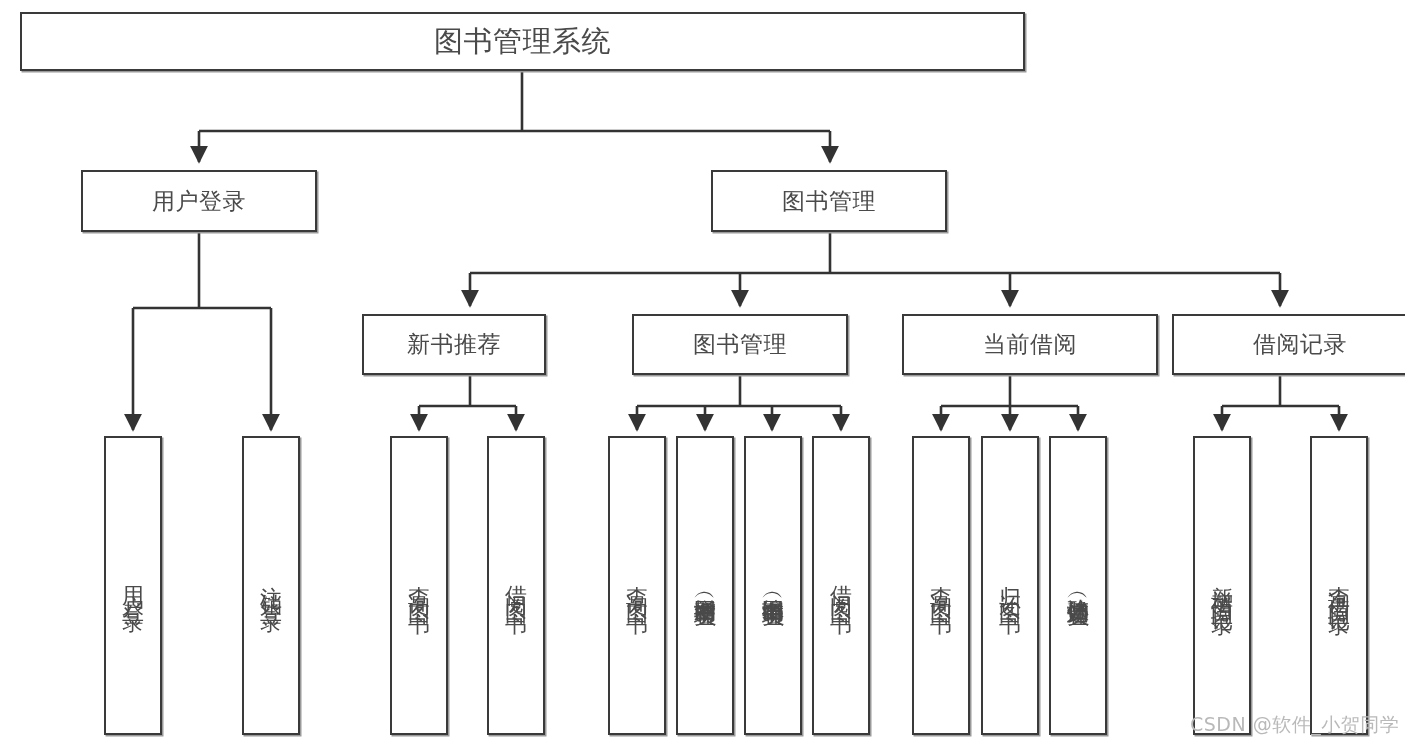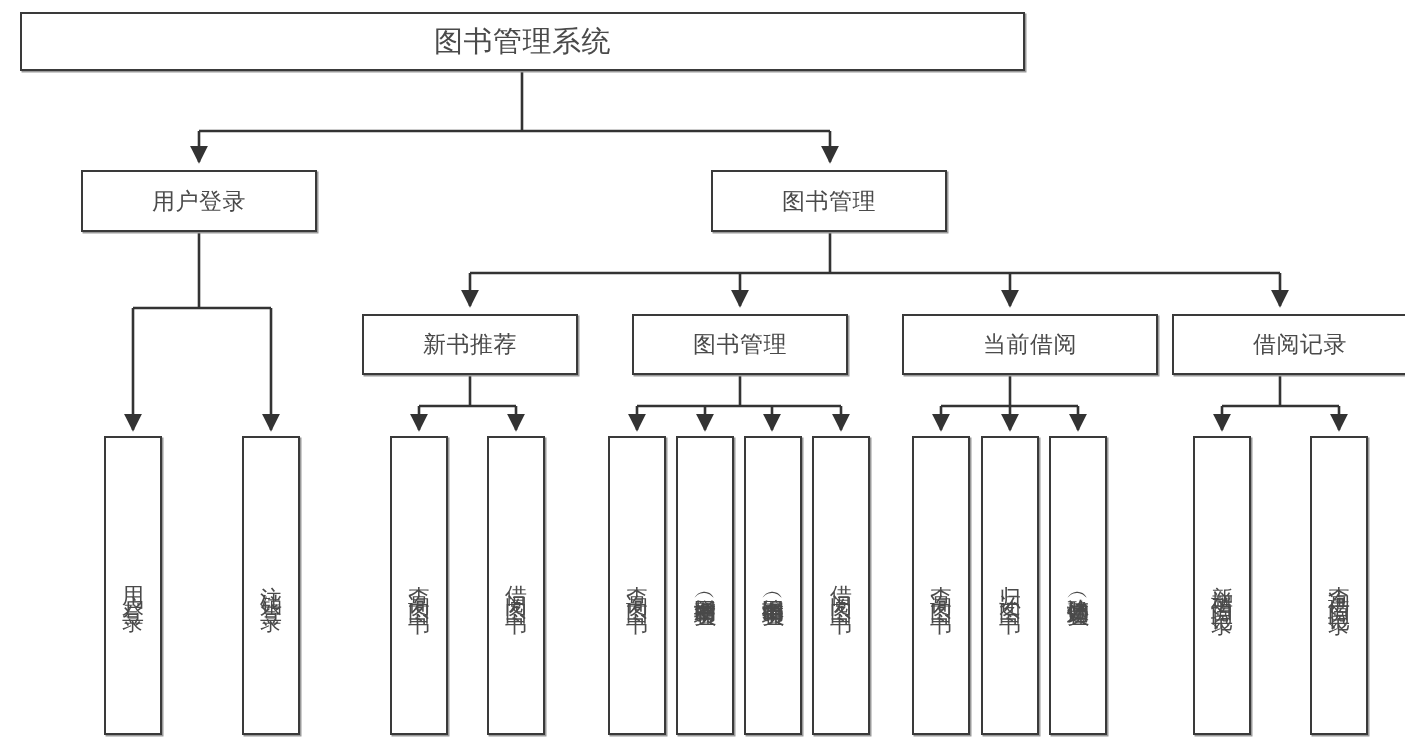--- a/index.html
+++ b/index.html
@@ -139,21 +139,21 @@
     <span class="label">图书管理系统</span>
   </div>
 
   <div class="node horiz" style="left:81px; top:170px; width:236px; height:62px;">
     <span class="label">用户登录</span>
   </div>
   <div class="node horiz" style="left:711px; top:170px; width:236px; height:62px;">
     <span class="label">图书管理</span>
   </div>
 
-  <div class="node horiz" style="left:362px; top:314px; width:216px; height:61px;">
+  <div class="node horiz" style="left:362px; top:314px; width:184px; height:61px;">
     <span class="label">新书推荐</span>
   </div>
   <div class="node horiz" style="left:632px; top:314px; width:216px; height:61px;">
     <span class="label">图书管理</span>
   </div>
   <div class="node horiz" style="left:902px; top:314px; width:256px; height:61px;">
     <span class="label">当前借阅</span>
   </div>
   <div class="node horiz" style="left:1172px; top:314px; width:256px; height:61px;">
     <span class="label">借阅记录</span>
@@ -196,14 +196,15 @@
     <span class="label">确认归还（管理员）</span>
   </div>
 
   <div class="node vert" style="left:1193px; top:436px; width:58px; height:299px;">
     <span class="label">新增借阅记录</span>
   </div>
   <div class="node vert" style="left:1310px; top:436px; width:58px; height:299px;">
     <span class="label">查询借阅记录</span>
   </div>
 
+  <div id="watermark">CSDN @软件_小贺同学</div>
 
 </div>
 
 </body></html>

